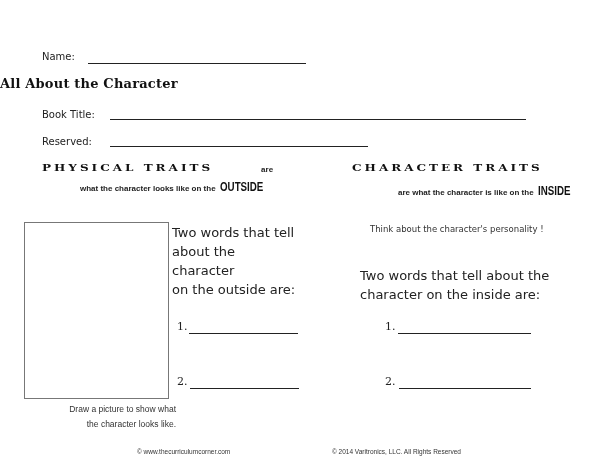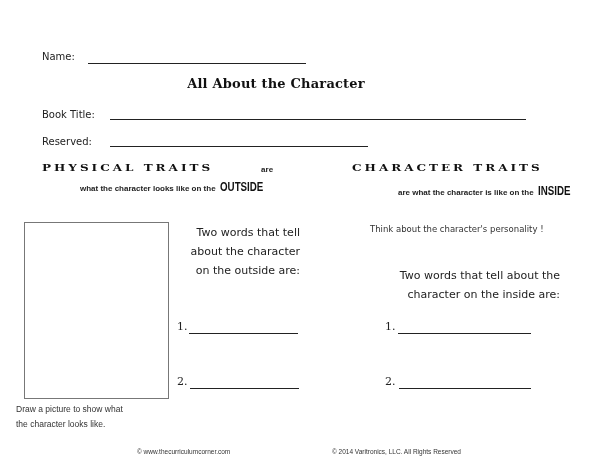--- a/index.html
+++ b/index.html
@@ -5,32 +5,32 @@
     html, body { margin:0; padding:0; }
     body { width:600px; height:463px; background:#ffffff; position:relative; overflow:hidden; color:#111; }
     .abs { position:absolute; }
     .comic { font-family:"DejaVu Sans", sans-serif; }
     .line { position:absolute; border-bottom:1.3px solid #222; height:0; }
     .lbl { font-size:10px; color:#222;text-align:center; }
     .title { font-family:"DejaVu Serif", serif; font-weight:bold; font-size:13px; letter-spacing:0.2px; }
     .trait-head { font-family:"DejaVu Serif", serif; font-weight:900; font-size:12px; letter-spacing:3px; transform:scaleY(0.75); transform-origin:left top; }
     .small-bold { font-family:"Liberation Sans", sans-serif; font-weight:bold; font-size:8px; color:#222;padding-left:44px; }
     .big-cond { font-family:"Liberation Sans", sans-serif; font-weight:bold; font-size:13px; display:inline-block; transform:scaleX(0.75); transform-origin:left bottom; }
-    .prompt { font-family:"DejaVu Sans", sans-serif; font-size:11px; line-height:19px; color:#222; text-align:right; }
+    .prompt { font-family:"DejaVu Sans", sans-serif; font-size:13px; line-height:19px; color:#222; text-align:left; }
     .num { font-family:"DejaVu Serif", serif; font-size:11px; color:#222; }
     .footer { font-family:"Liberation Sans", sans-serif; font-size:6.5px; color:#333; }
-    .caption { font-family:"Liberation Sans", sans-serif; font-size:8.5px; line-height:15px; color:#333; text-align:left; }
+    .caption { font-family:"Liberation Sans", sans-serif; font-size:8.5px; line-height:15px; color:#333; text-align:right; }
   </style>
 </head>
 <body>
 
 <span class="abs comic lbl" style="left:42px;top:51px;">Name:</span>
 <div class="line" style="left:88px;top:63px;width:218px;"></div>
 
-<div class="abs title" style="left:0;width:552px;top:76px;text-align:center;">All About the Character</div>
+<div class="abs title" style="left:0;width:552px;top:76px;">All About the Character</div>
 
 <span class="abs comic lbl" style="left:42px;top:109px;">Book Title:</span>
 <div class="line" style="left:110px;top:119px;width:416px;"></div>
 
 <span class="abs comic lbl" style="left:42px;top:136px;">Reserved:</span>
 <div class="line" style="left:110px;top:146px;width:258px;"></div>
 
 <div class="abs" style="left:42px;top:160px;white-space:nowrap;">
   <span class="trait-head" style="display:inline-block;">PHYSICAL TRAITS</span>
   <span class="small-bold" style="position:relative;top:-2px;">are</span>

